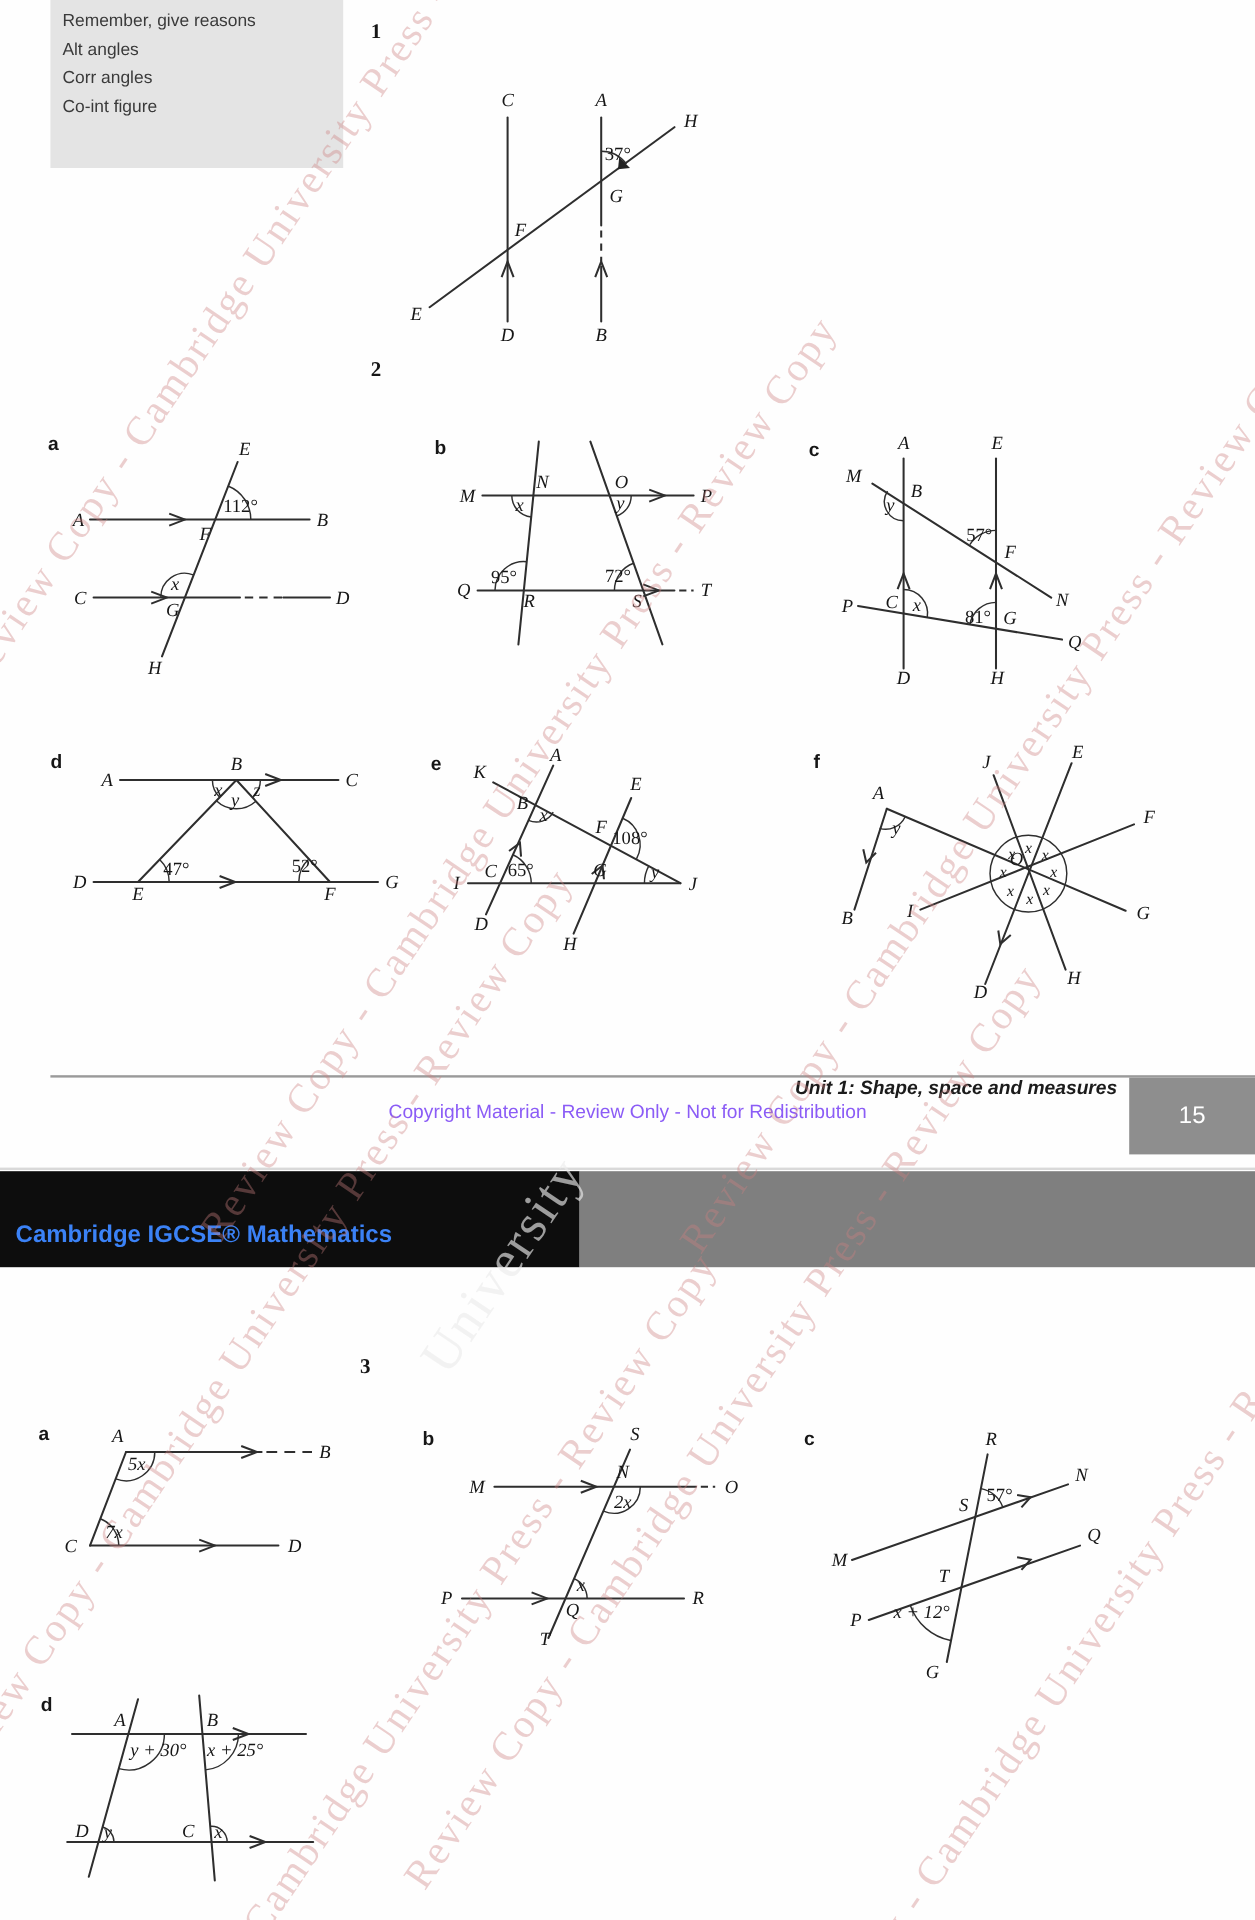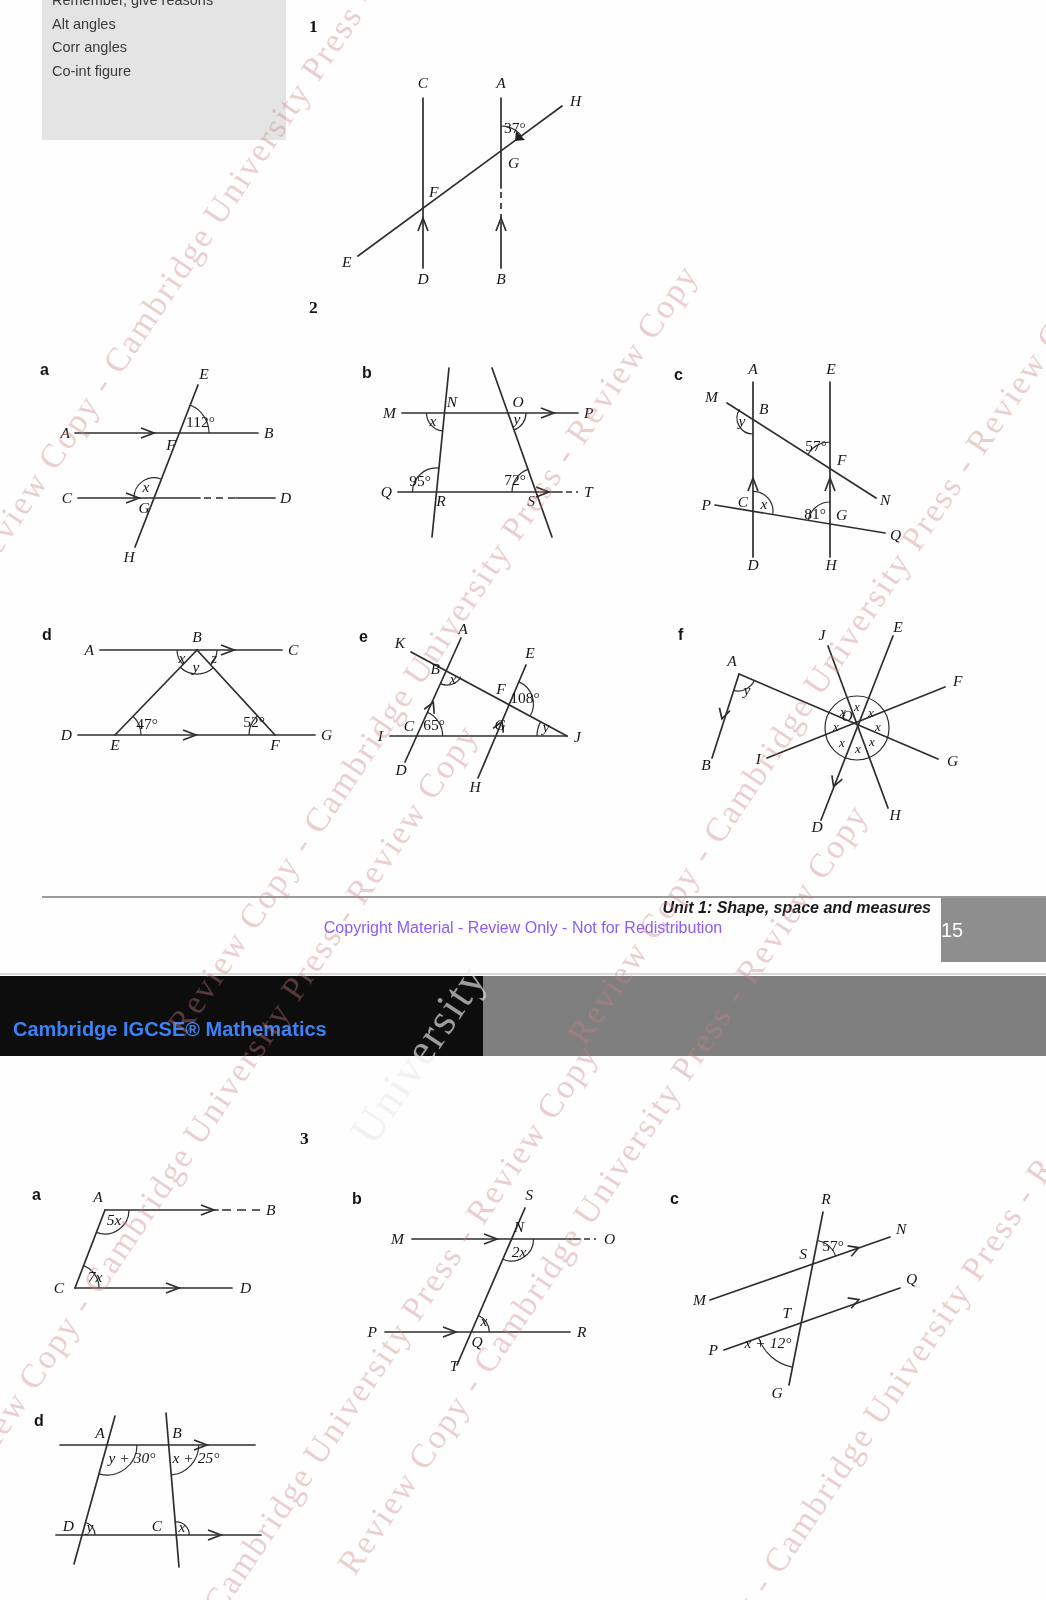--- a/index.html
+++ b/index.html
@@ -2,34 +2,34 @@
 <html><head>
 <meta charset="utf-8">
 <style>
   html,body{margin:0;padding:0;background:#ffffff;}
   .page{position:relative;width:1046px;height:1600px;background:#fefefe;overflow:hidden;
         font-family:"Liberation Serif","DejaVu Serif",serif;color:#161616;}
   .abs{position:absolute;}
   
   .note-box{left:42px;top:0;width:244px;height:140px;background:#e4e4e4;overflow:hidden;
             font-family:"Liberation Sans","DejaVu Sans",sans-serif;font-size:14.5px;line-height:17.5px;
-            color:#3a3a3a;padding:0 10px;box-sizing:border-box;z-index:2;}
+            color:#3a3a3a;padding:18px 10px;box-sizing:border-box;z-index:2;}
   .note-box .clip{margin-top:-8px;}
   .note-box .item{margin-top:6px;}
   
   .qnum{font-weight:700;font-size:17.5px;z-index:2;}
   .qtext{font-size:17.5px;line-height:28px;z-index:2;}
   
   .foot-rule{left:42px;top:896px;width:1004px;height:2px;background:#9a9a9a;z-index:2;}
   .foot-unit{top:899px;right:115px;font-family:"Liberation Sans","DejaVu Sans",sans-serif;
              font-weight:600;font-size:16px;color:#1b1b1b;z-index:2;font-style:italic;}
   .foot-copy{top:919px;left:0;width:1046px;text-align:center;
              font-family:"Liberation Sans","DejaVu Sans",sans-serif;font-size:16px;color:#8b5cf6;z-index:2;}
   .page-box{left:941px;top:898px;width:105px;height:64px;background:#8e8e8e;color:#fff;
-            display:flex;align-items:center;justify-content:flex-start;
+            display:flex;align-items:center;justify-content:center;
             font-family:"Liberation Sans","DejaVu Sans",sans-serif;font-size:20px;z-index:2;}
   
   .bar-hairline{left:0;top:973px;width:1046px;height:2px;background:#d9d9d9;z-index:1;}
   .bar-black{left:0;top:976px;width:483px;height:80px;background:#0d0d0d;z-index:1;}
   .bar-gray{left:483px;top:976px;width:563px;height:80px;background:#7f7f7f;z-index:1;}
   .bar-title{left:13px;top:1018px;color:#3b82f6;font-family:"Liberation Sans","DejaVu Sans",sans-serif;
              font-weight:700;font-size:20px;z-index:2;}
   
   svg{position:absolute;overflow:visible;z-index:2;}
   svg .ln{stroke:#2e2e2e;stroke-width:1.7;fill:none;stroke-linecap:round;}

